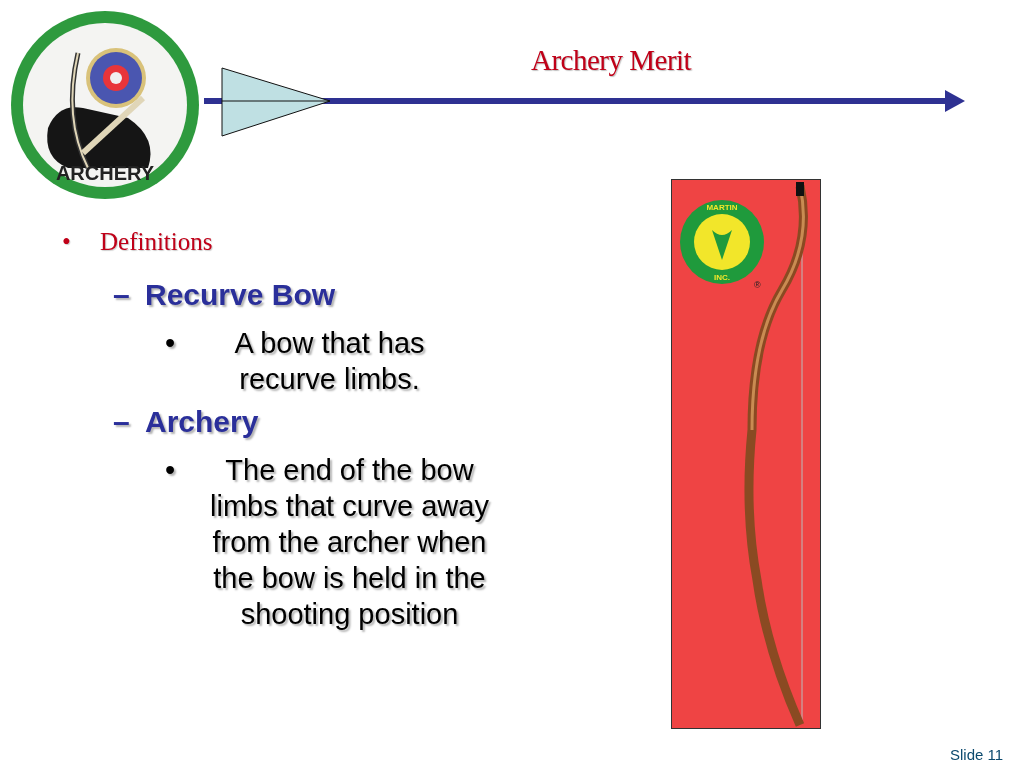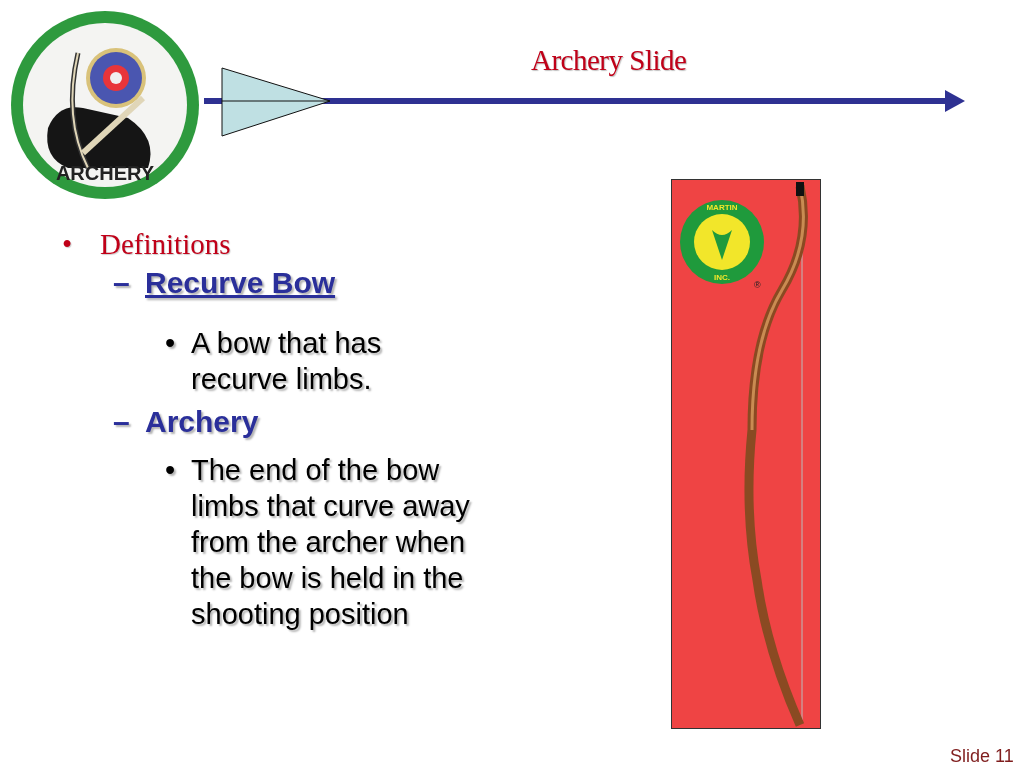--- a/index.html
+++ b/index.html
@@ -1,28 +1,28 @@
 <!DOCTYPE html>
 <html><head>
 <meta charset="utf-8">
 <style>
   html, body { margin:0; padding:0; }
   body { width:1024px; height:768px; background:#ffffff; position:relative; overflow:hidden; font-family:"Liberation Sans", sans-serif; }
   .badge { position:absolute; left:8px; top:8px; width:194px; height:194px; }
   .arrow-svg { position:absolute; left:200px; top:60px; width:780px; height:80px; }
   .title { position:absolute; left:531px; top:44px; font-family:"Liberation Serif", serif; font-size:29px; color:#c00018; text-shadow:1px 1px 1px rgba(0,0,0,0.25); letter-spacing:-0.5px; }
-  .l1 { position:absolute; left:62px; top:228px; font-family:"Liberation Serif", serif; font-size:29px; color:#c00018; text-shadow:1px 1px 1px rgba(0,0,0,0.2); }
+  .l1 { position:absolute; left:62px; top:228px; font-family:"Liberation Serif", serif; font-size:25px; color:#c00018; text-shadow:1px 1px 1px rgba(0,0,0,0.2); }
   .l1 .b { display:inline-block; width:38px; }
   .l2 { position:absolute; left:113px; font-size:30px; font-weight:bold; color:#2a2f9a; text-shadow:2px 2px 2px rgba(0,0,0,0.3); }
   .l2 .d { display:inline-block; width:32px; }
   .l3 { position:absolute; left:165px; font-size:29px; color:#000; line-height:36px; text-shadow:2px 2px 2px rgba(0,0,0,0.3); }
   .l3 .b { position:absolute; left:0; top:0; }
-  .l3 .t { display:block; margin-left:26px; }
+  .l3 .t { display:block; margin-left:39px;text-align:center; }
   .bowframe { position:absolute; left:671px; top:179px; width:148px; height:548px; border:1px solid #333; background:#ef4444; }
-  .slideno { position:absolute; left:950px; top:746px; font-size:18px; color:#7f1d1d;text-align:right; }
+  .slideno { position:absolute; left:950px; top:746px; font-size:15px; color:#0c4a6e;text-align:right; }
 </style>
 </head>
 <body>
 
 <div class="badge">
   <svg width="194" height="194" viewBox="0 0 194 194">
     <circle cx="97" cy="97" r="94" fill="#2e9a3e"></circle>
     <circle cx="97" cy="97" r="82" fill="#f4f4f2"></circle>
     <path d="M40 120 Q50 95 75 100 L120 110 Q150 130 140 160 L60 160 Q35 150 40 120Z" fill="#151515"></path>
     <circle cx="108" cy="70" r="30" fill="#d9c27a"></circle>
@@ -36,27 +36,27 @@
   </svg>
 </div>
 
 <svg class="arrow-svg" viewBox="0 0 780 80">
   <rect x="4" y="38" width="750" height="6" fill="#2e3192"></rect>
   <polygon points="745,30 765,41 745,52" fill="#2e3192"></polygon>
   <polygon points="22,8 130,41 22,76" fill="#bfe0e3" stroke="#111" stroke-width="1"></polygon>
   <line x1="22" y1="41" x2="130" y2="41" stroke="#111" stroke-width="1"></line>
 </svg>
 
-<div class="title">Archery Slide</div>
+<div class="title">Archery Merit</div>
 
 <div class="l1">
   <span class="b">•</span><span>Definitions</span>
 </div>
 
-<div class="l2" style="top:266px;text-decoration:underline;">
+<div class="l2" style="top:278px;">
   <span class="d">–</span><span>Recurve Bow</span>
 </div>
 <div class="l3" style="top:325px; width:290px;">
   <span class="b">•</span>
   <span class="t">A bow that has recurve limbs.</span>
 </div>
 
 <div class="l2" style="top:405px;">
   <span class="d">–</span><span>Archery</span>
 </div>

